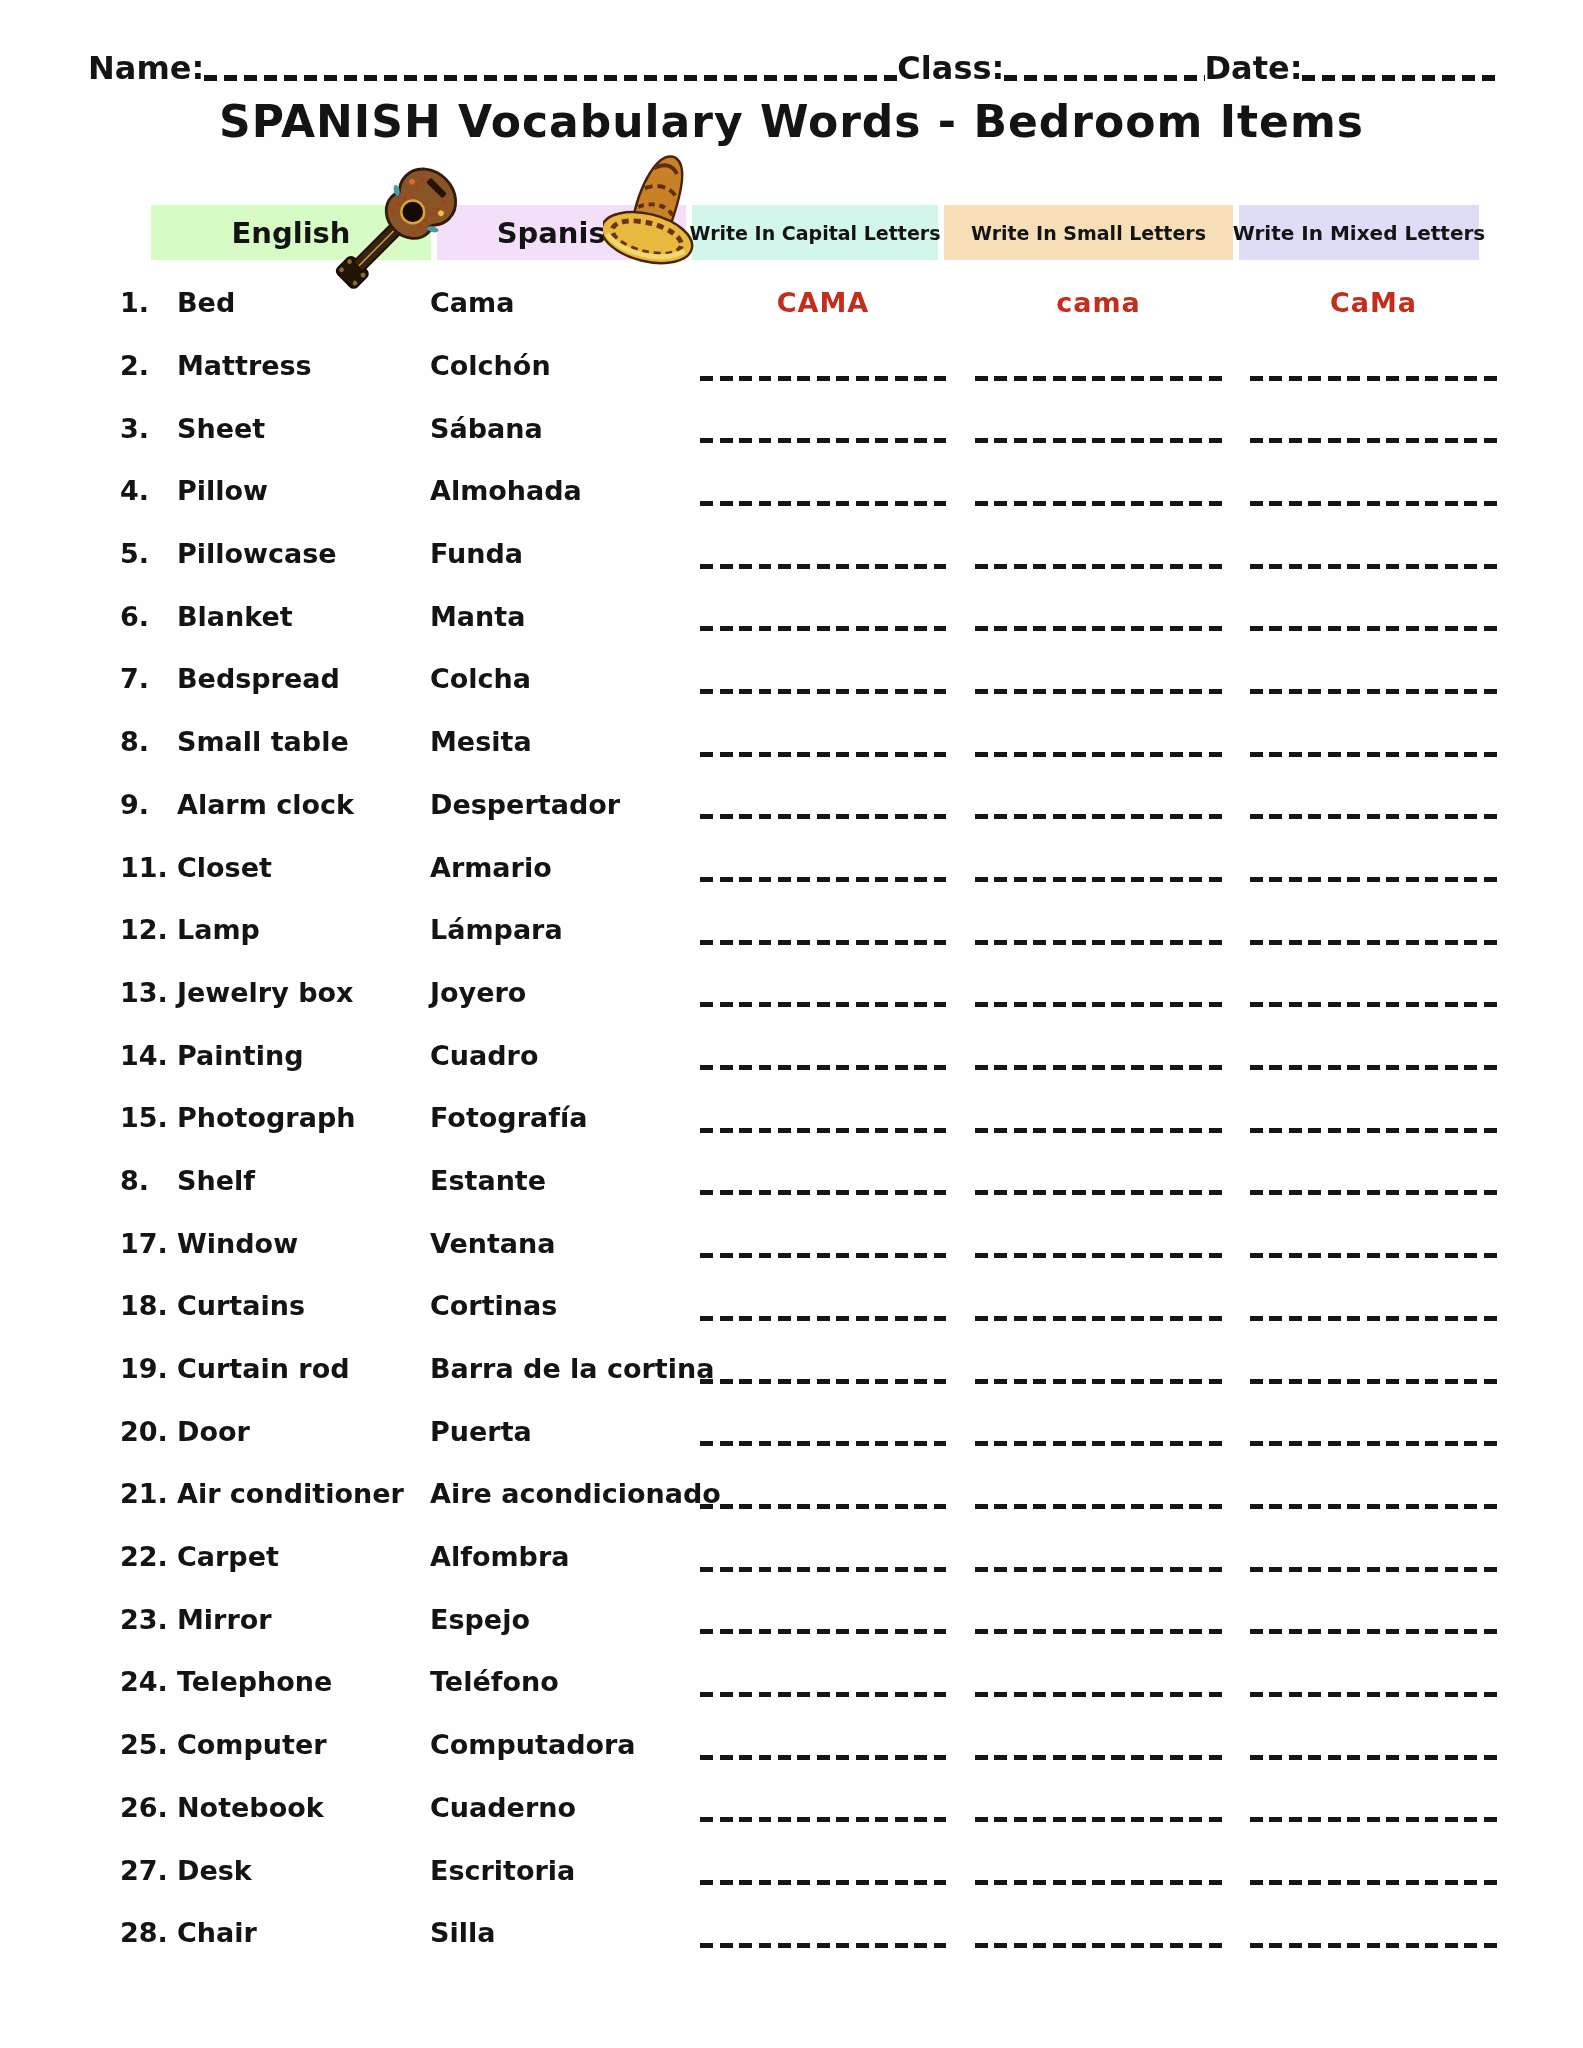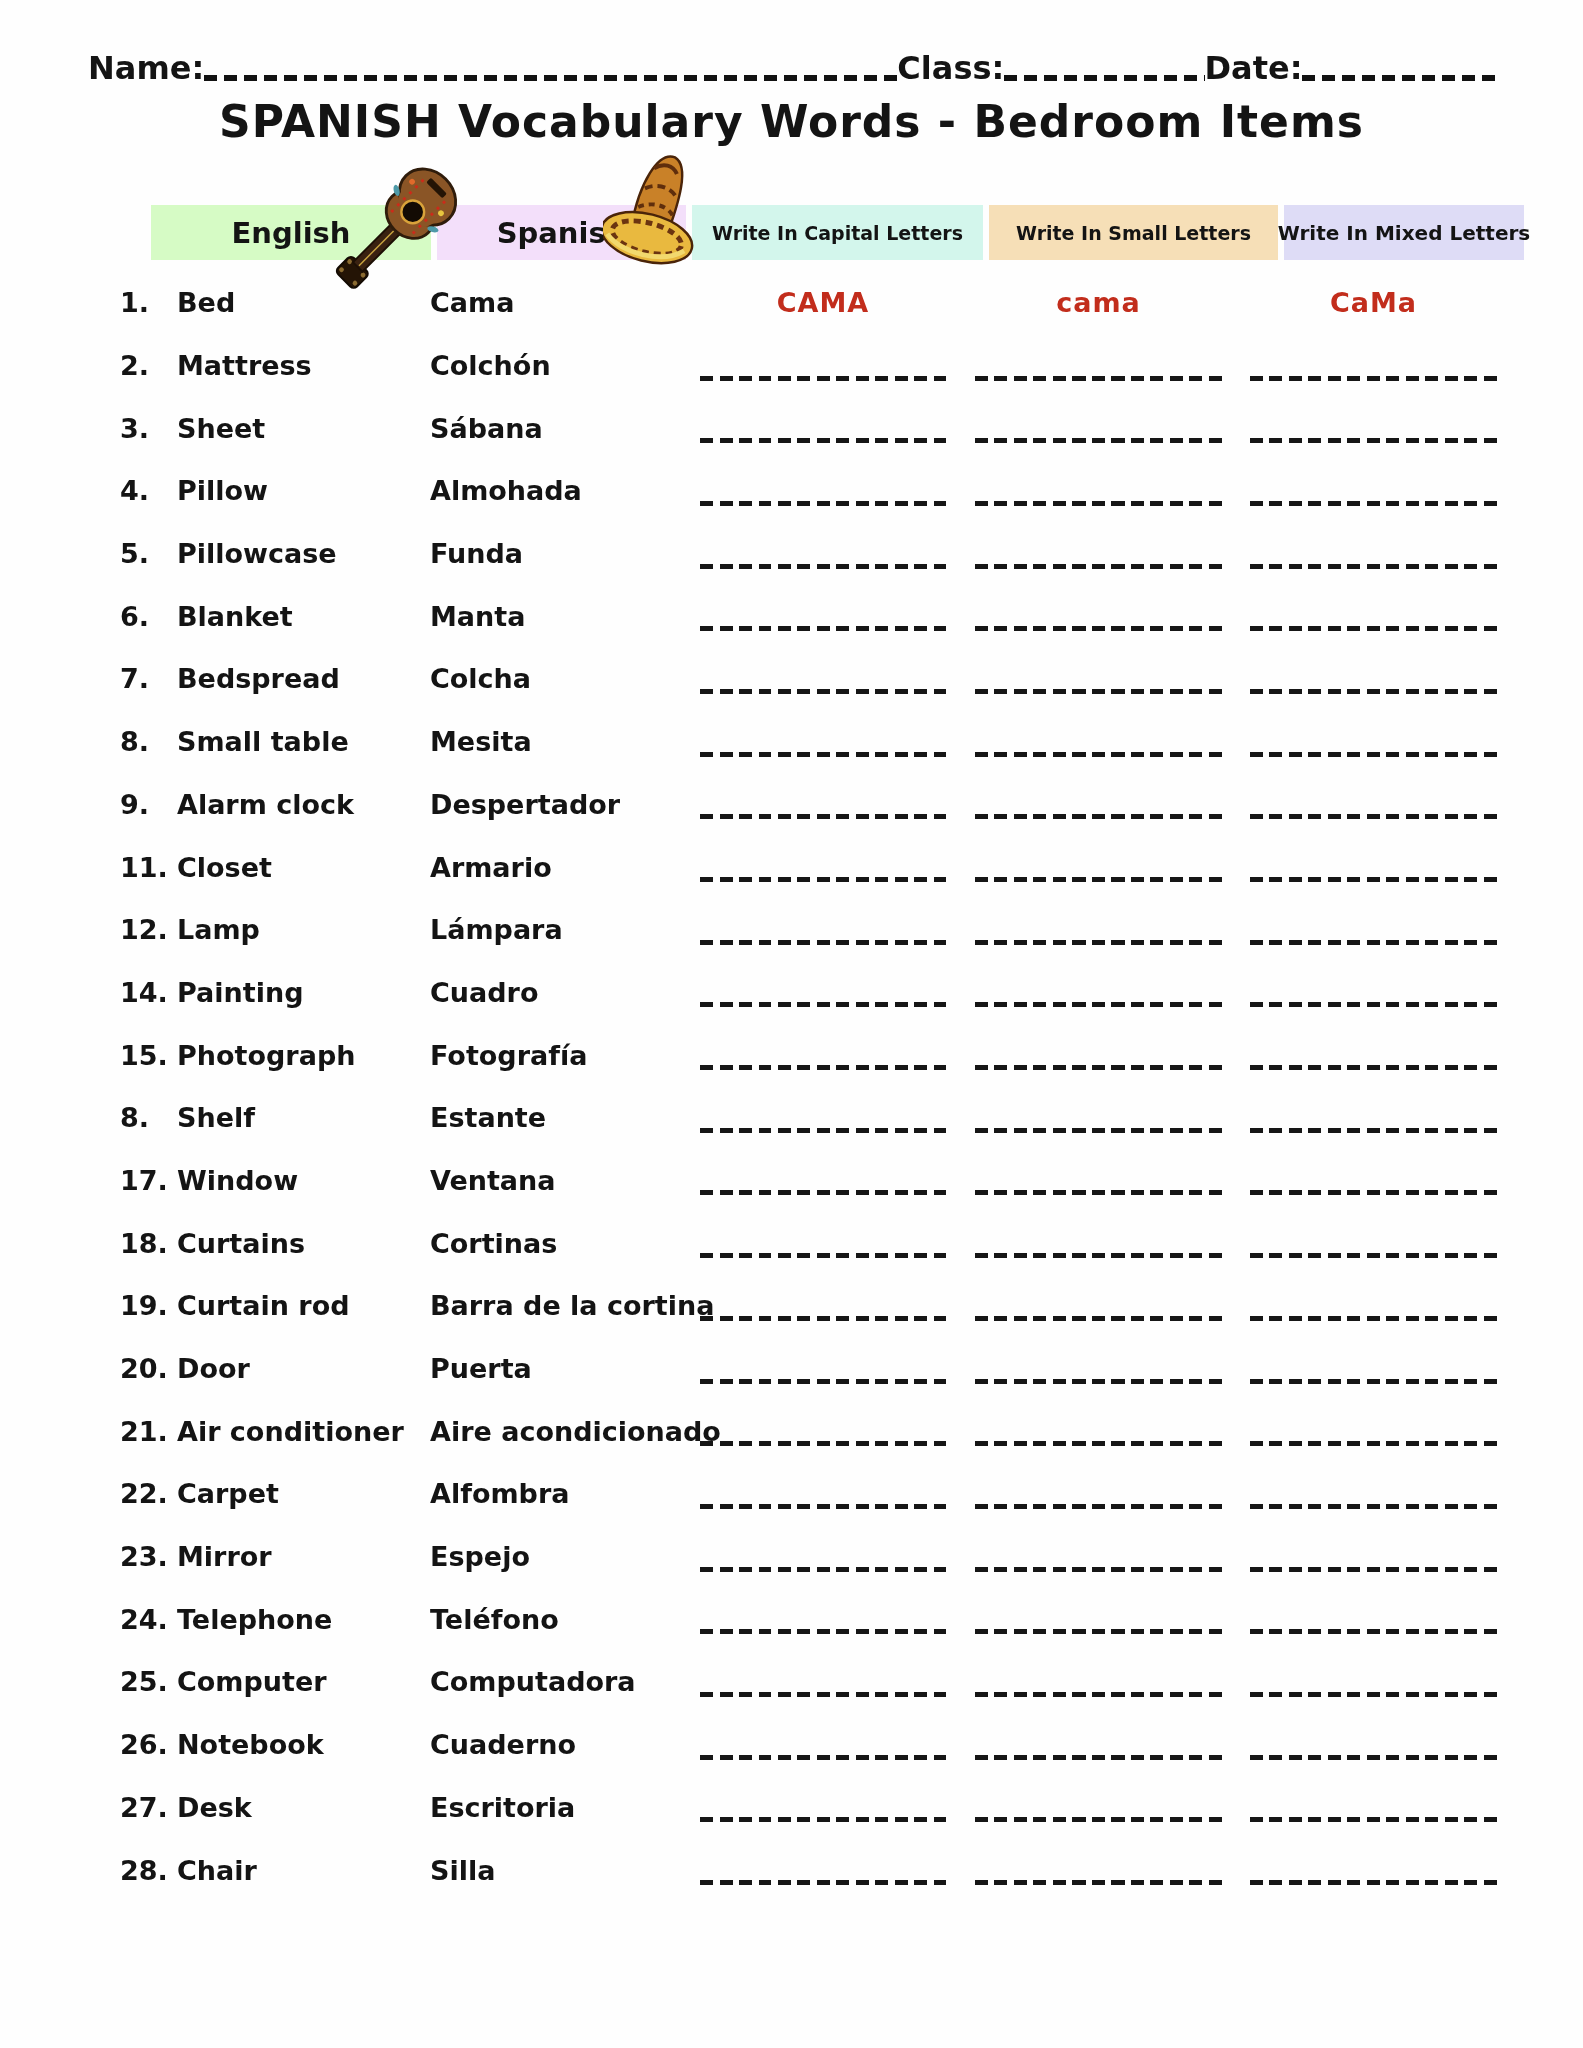--- a/index.html
+++ b/index.html
@@ -30,21 +30,21 @@
   .hdr-row{
     position:absolute;top:205px;left:151px;height:55px;
     display:flex;gap:6px;
   }
   .hdr{
     display:flex;align-items:center;justify-content:center;
     text-align:center;white-space:nowrap;
   }
   .hdr-english{width:280px;font-size:29px;}
   .hdr-spanish{width:249px;font-size:29px;}
-  .hdr-capital{width:291px;font-size:19px;}
+  .hdr-capital{width:246px;font-size:19px;}
   .hdr-small{width:289px;font-size:19px;}
   .hdr-mixed{width:240px;font-size:20px;}
   
   #rows{position:absolute;top:271px;left:0;width:100%;}
   .row{position:relative;height:62.7px;}
   .num{position:absolute;left:120px;top:50%;transform:translateY(-50%);font-size:27px;}
   .eng{position:absolute;left:177px;top:50%;transform:translateY(-50%);font-size:27px;white-space:nowrap;}
   .spa{position:absolute;left:430px;top:50%;transform:translateY(-50%);font-size:27px;white-space:nowrap;}
   .cell{
     position:absolute;top:0;height:100%;
@@ -284,20 +284,34 @@
           <i class="dash"></i>
         </span>
       <span class="cell cellB">
           <i class="dash"></i>
         </span>
       <span class="cell cellC">
           <i class="dash"></i>
         </span>
     </div>
 
+    <div class="row">
+      <span class="num">13.</span>
+      <span class="eng">Jewelry box</span>
+      <span class="spa">Joyero</span>
+      <span class="cell cellA">
+          <i class="dash"></i>
+        </span>
+      <span class="cell cellB">
+          <i class="dash"></i>
+        </span>
+      <span class="cell cellC">
+          <i class="dash"></i>
+        </span>
+    </div>
 
     <div class="row">
       <span class="num">14.</span>
       <span class="eng">Painting</span>
       <span class="spa">Cuadro</span>
       <span class="cell cellA">
           <i class="dash"></i>
         </span>
       <span class="cell cellB">
           <i class="dash"></i>

